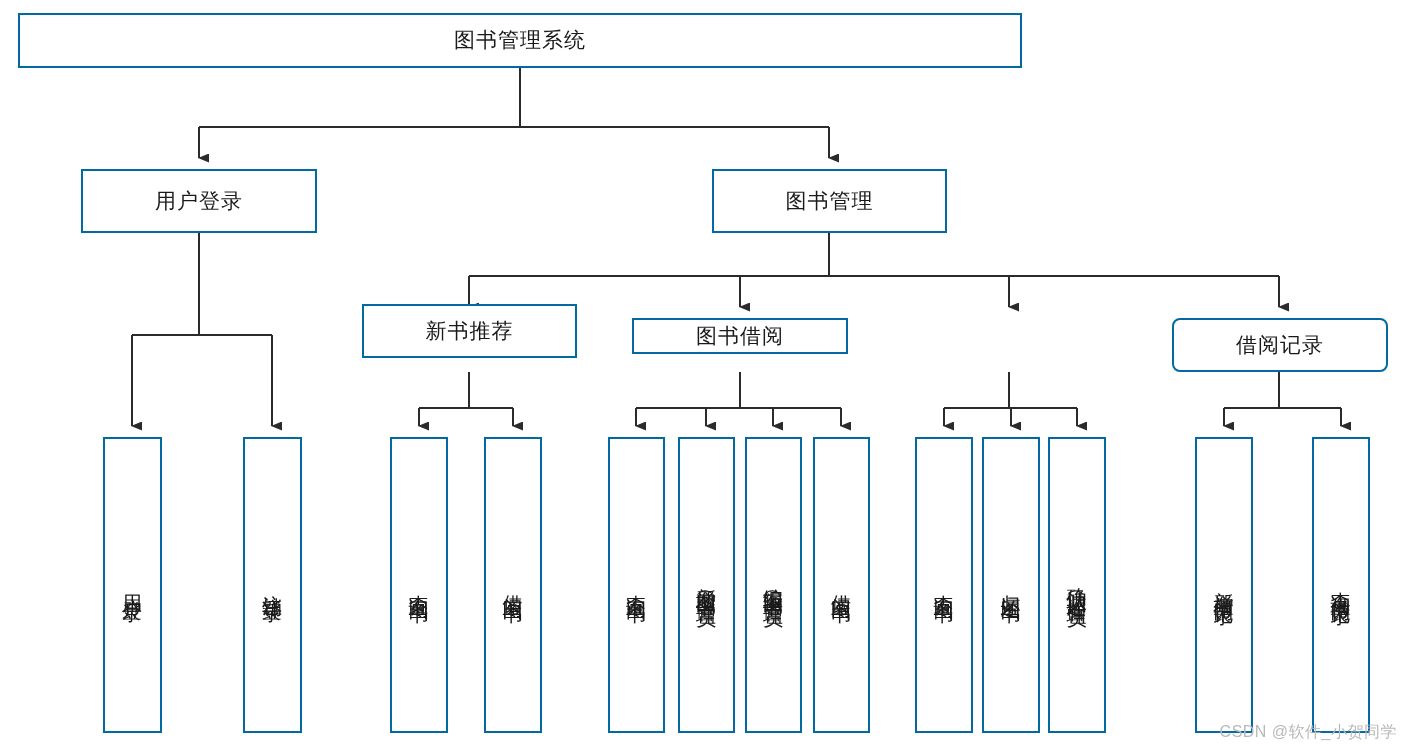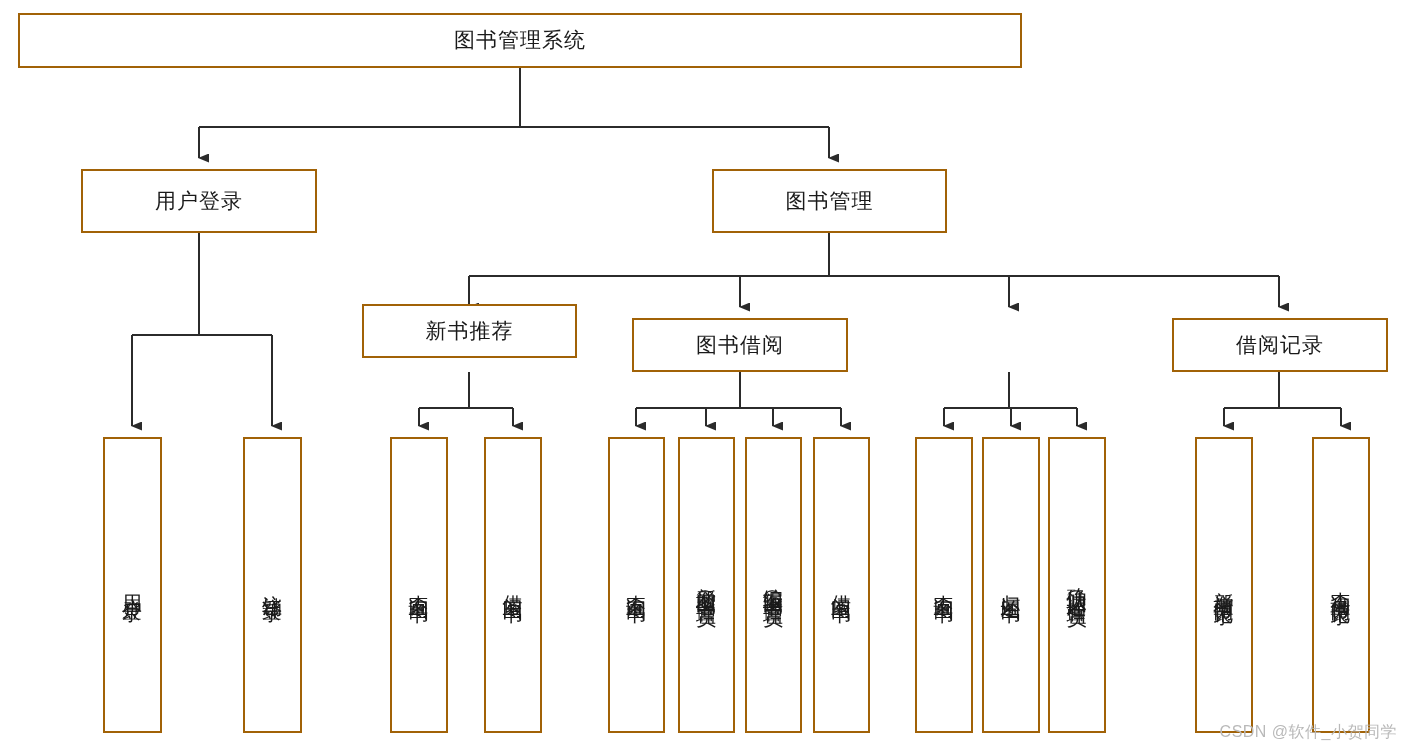--- a/index.html
+++ b/index.html
@@ -15,21 +15,21 @@
     position:absolute;left:0;top:0;width:1405px;height:747px;
   }
   svg.connectors{
     position:absolute;left:0;top:0;width:1405px;height:747px;
     pointer-events:none;
   }
   .node{
     position:absolute;
     box-sizing:border-box;
     background:#ffffff;
-    border:2px solid #a16207;
+    border:2px solid #0369a1;
     display:flex;
     align-items:center;
     justify-content:center;
     color:#1a1a1a;
     line-height:1.18;
   }
   .node.horiz{
     font-size:21px;
     letter-spacing:1px;
   }
@@ -109,24 +109,24 @@
   <div class="node horiz" style="left: 81px; top: 169px; width: 236px; height: 64px;">
     <span class="htext">用户登录</span>
   </div>
   <div class="node horiz" style="left: 712px; top: 169px; width: 235px; height: 64px; text-align: right;">
     <span class="htext">图书管理</span>
   </div>
 
   <div class="node horiz" style="left: 362px; top: 304px; width: 215px; height: 54px; font-family: Liberation Serif, serif;">
     <span class="htext">新书推荐</span>
   </div>
-  <div class="node horiz" style="left: 632px; top: 318px; width: 216px; height: 54px;">
+  <div class="node horiz" style="left: 632px; top: 318px; width: 216px; height: 36px;">
     <span class="htext">图书借阅</span>
   </div>
-  <div class="node horiz" style="left: 1172px; top: 318px; width: 216px; height: 54px;">
+  <div class="node horiz" style="left: 1172px; top: 318px; width: 216px; height: 54px; border-radius: 8px;">
     <span class="htext">借阅记录</span>
   </div>
 
   <div class="node vert" style="left: 103px; top: 437px; width: 59px; height: 296px;">
     <span class="vtext">用户登录</span>
   </div>
   <div class="node vert" style="left: 243px; top: 437px; width: 59px; height: 296px;">
     <span class="vtext">注销登录</span>
   </div>
   <div class="node vert" style="left: 390px; top: 437px; width: 58px; height: 296px;">

